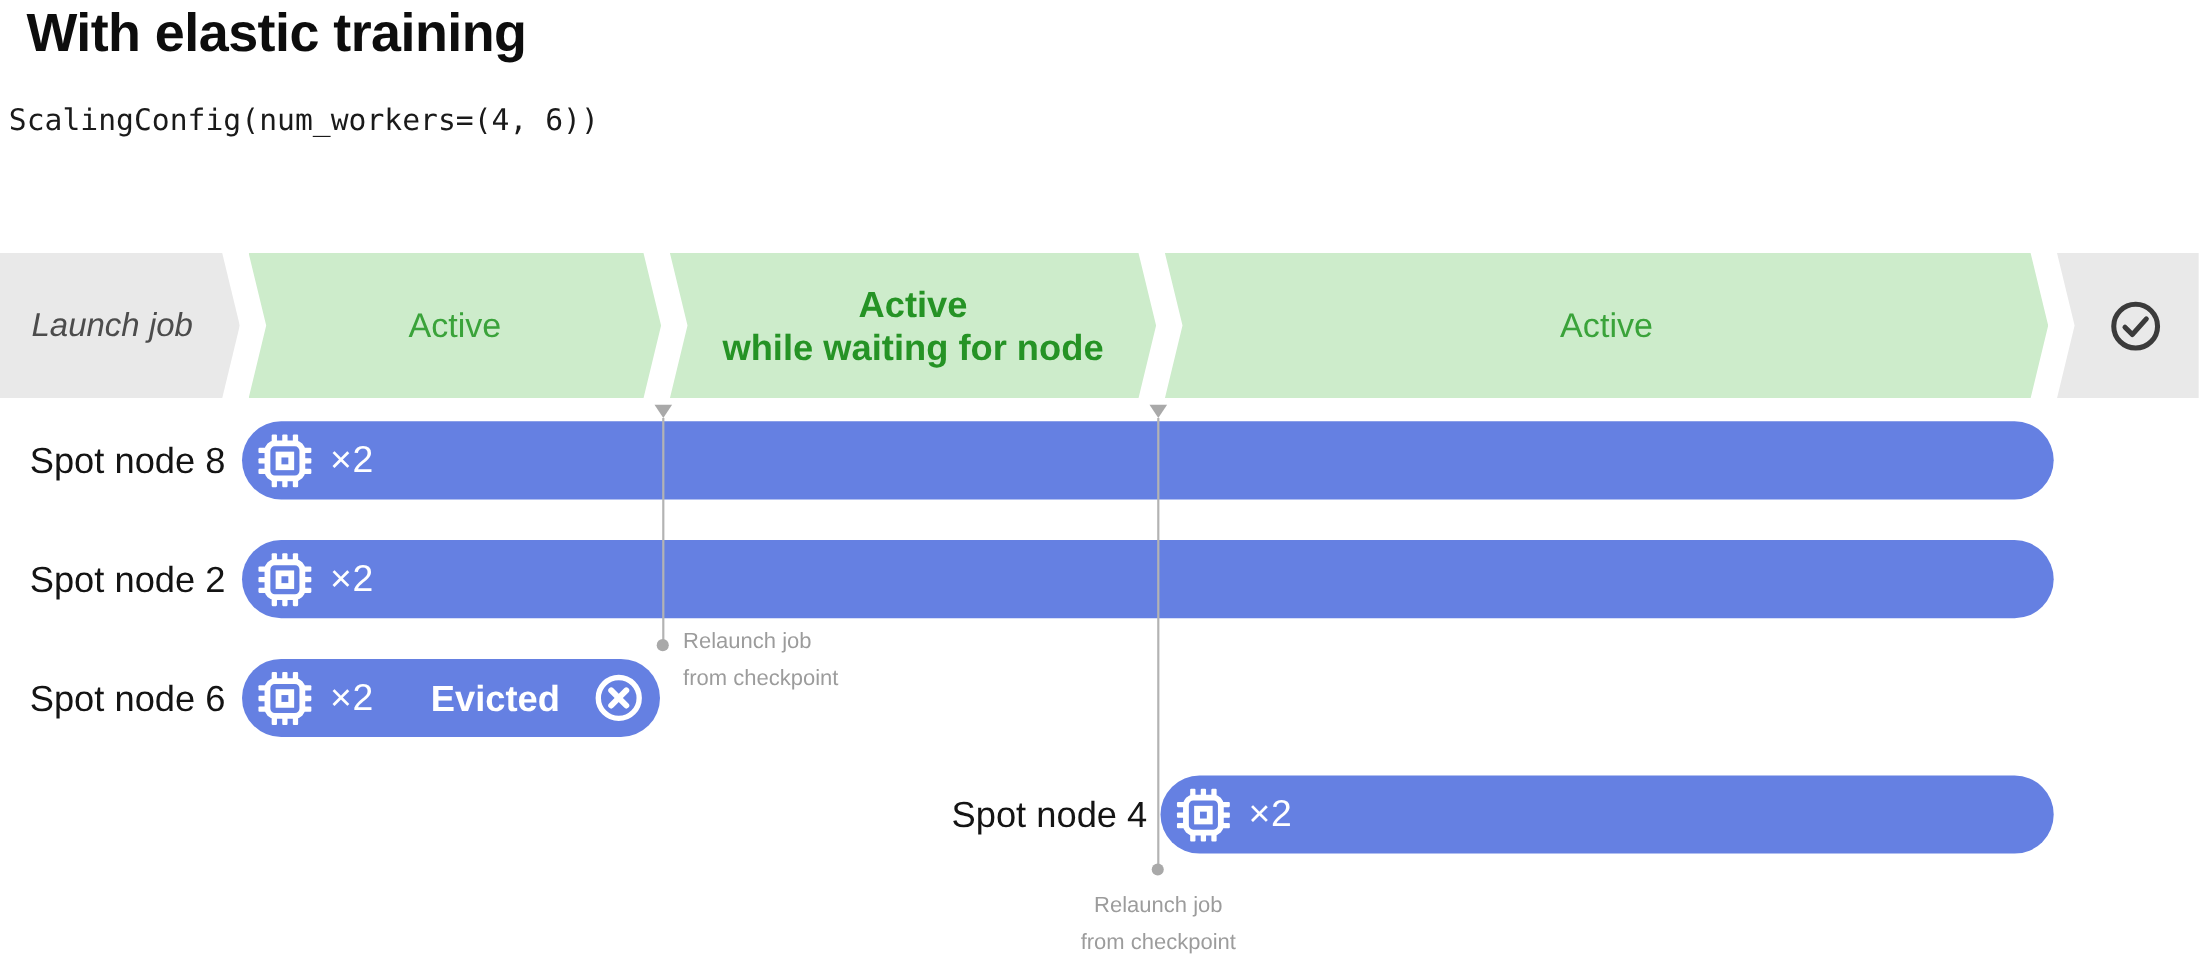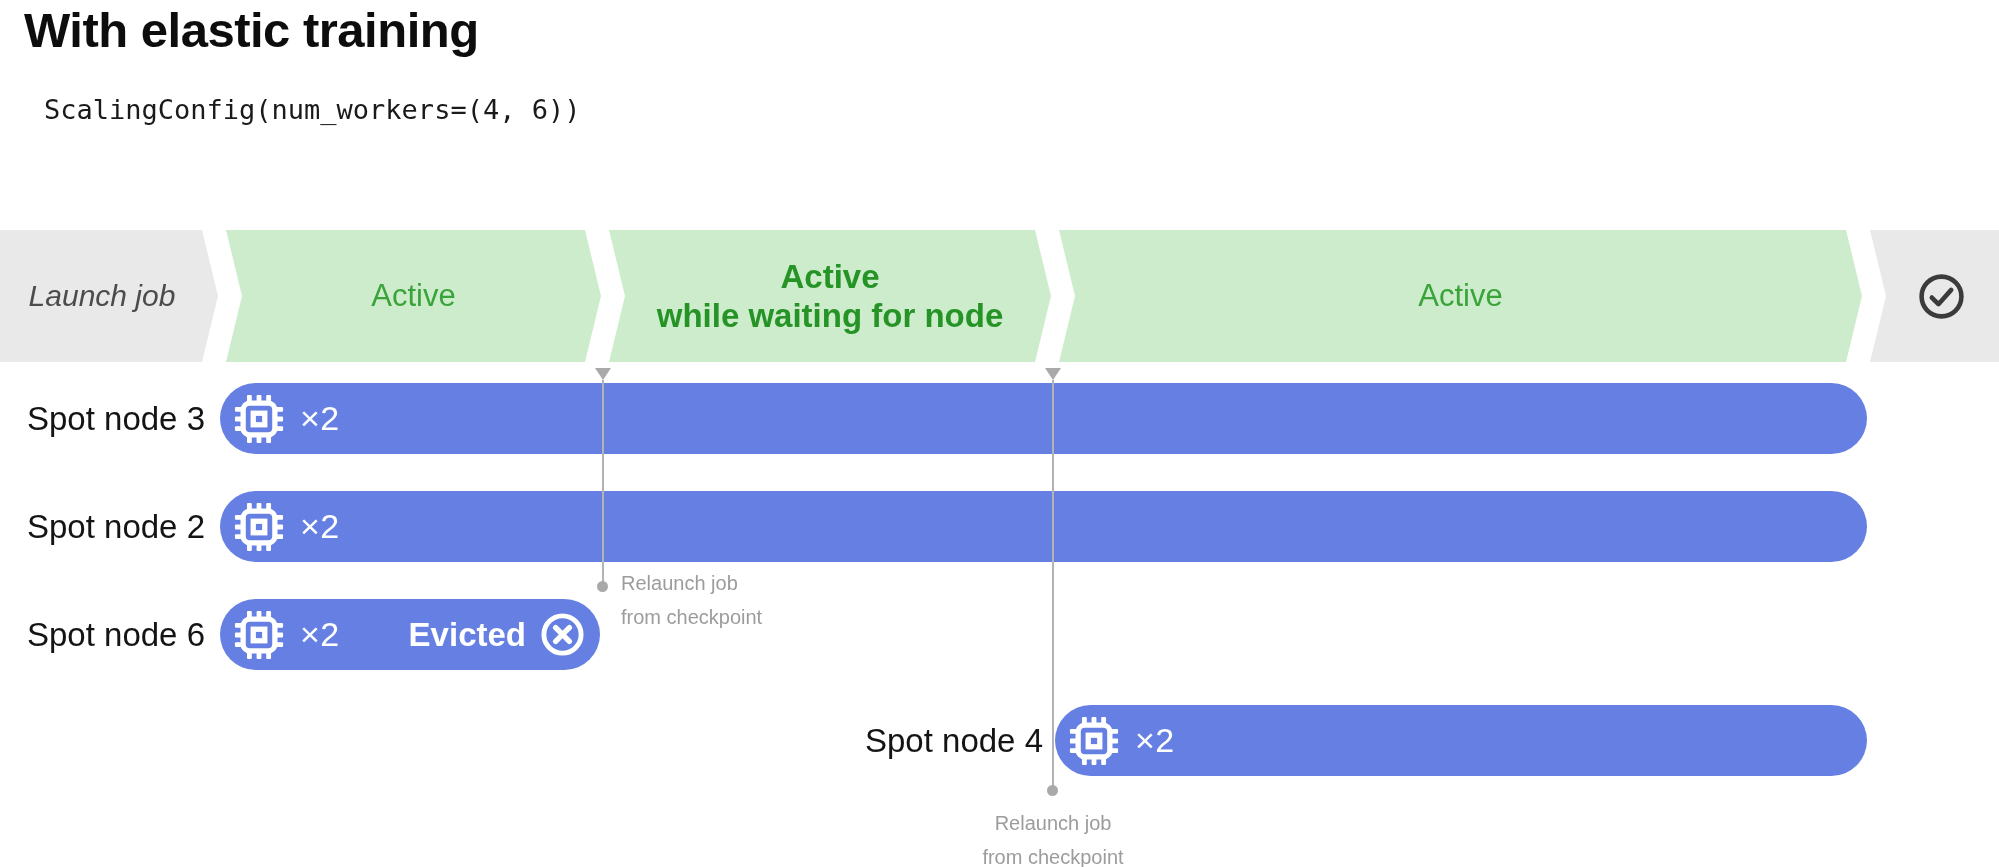--- a/index.html
+++ b/index.html
@@ -11,21 +11,21 @@
   .canvas{position:absolute;inset:0;}
 
   
   .title{
     position:absolute;left:24px;top:2px;margin:0;
     font-size:49px;font-weight:800;letter-spacing:-0.5px;color:#0d0d0d;
   }
   .code{
     position:absolute;left:8px;top:94px;
     font-family:"DejaVu Sans Mono","Liberation Mono",monospace;
-    font-size:27px;color:#1a1a1a;white-space:pre;margin-left:36px;
+    font-size:27px;color:#1a1a1a;white-space:pre;
   }
 
   
   .band{position:absolute;left:0;top:230px;height:132px;width:1999px;}
   .chev{
     position:absolute;top:0;height:132px;
     display:flex;align-items:center;justify-content:center;
     flex-direction:column;text-align:center;
   }
   .chev.green{background:var(--stage_green_bg,#cdeccb);}
@@ -48,21 +48,21 @@
     font-size:33px;color:#141414;font-weight:400;
   }
   .bar{
     position:absolute;height:71px;border-radius:36px;
     background:var(--bar_blue,#6580e2);
     display:flex;align-items:center;color:#fff;
     padding:0 14px;box-sizing:border-box;
   }
   .chip{width:50px;height:50px;flex:0 0 auto;margin-right:16px;}
   .mult{font-size:34px;font-weight:500;letter-spacing:0.5px;}
-  .evicted-group{margin-left:auto;display:flex;align-items:center;gap:13px;}
+  .evicted-group{margin-left:auto;display:flex;align-items:center;gap:30px;}
   .evicted-text{font-size:33px;font-weight:600;}
   .xcircle{width:47px;height:47px;display:block;}
   .check{width:49px;height:49px;display:block;}
 
   
   .marker-line{position:absolute;width:2px;background:#b3b3b3;}
   .marker-tri{
     position:absolute;width:0;height:0;
     border-left:8px solid transparent;border-right:8px solid transparent;
     border-top:12px solid #a9a9a9;
@@ -97,21 +97,21 @@
       <span class="stage-label">Active</span>
     </div>
     <div class="chev gray chev-end seg5">
       <svg class="check" viewBox="0 0 48 48">
         <circle cx="24" cy="24" r="19.5" fill="none" stroke="#3b3b3b" stroke-width="4.5"></circle>
         <polyline points="14.5,25 21,31.5 33.5,17.5" fill="none" stroke="#3b3b3b" stroke-width="4.5" stroke-linecap="round" stroke-linejoin="round"></polyline>
       </svg>
     </div>
   </div>
 
-  <div class="node-label" style="left:0;top:383px;width:205px;">Spot node 3</div>
+  <div class="node-label" style="left:0;top:383px;width:205px;">Spot node 8</div>
   <div class="bar" style="left:220px;top:383px;width:1647px;">
     <svg class="chip" viewBox="0 0 52 52">
       <g fill="#fff">
         <rect x="13.5" y="1" width="5" height="8" rx="1"></rect>
           <rect x="23.5" y="1" width="5" height="8" rx="1"></rect>
           <rect x="33.5" y="1" width="5" height="8" rx="1"></rect>
         <rect x="13.5" y="43" width="5" height="8" rx="1"></rect>
           <rect x="23.5" y="43" width="5" height="8" rx="1"></rect>
           <rect x="33.5" y="43" width="5" height="8" rx="1"></rect>
         <rect x="1" y="13.5" width="8" height="5" rx="1"></rect>

